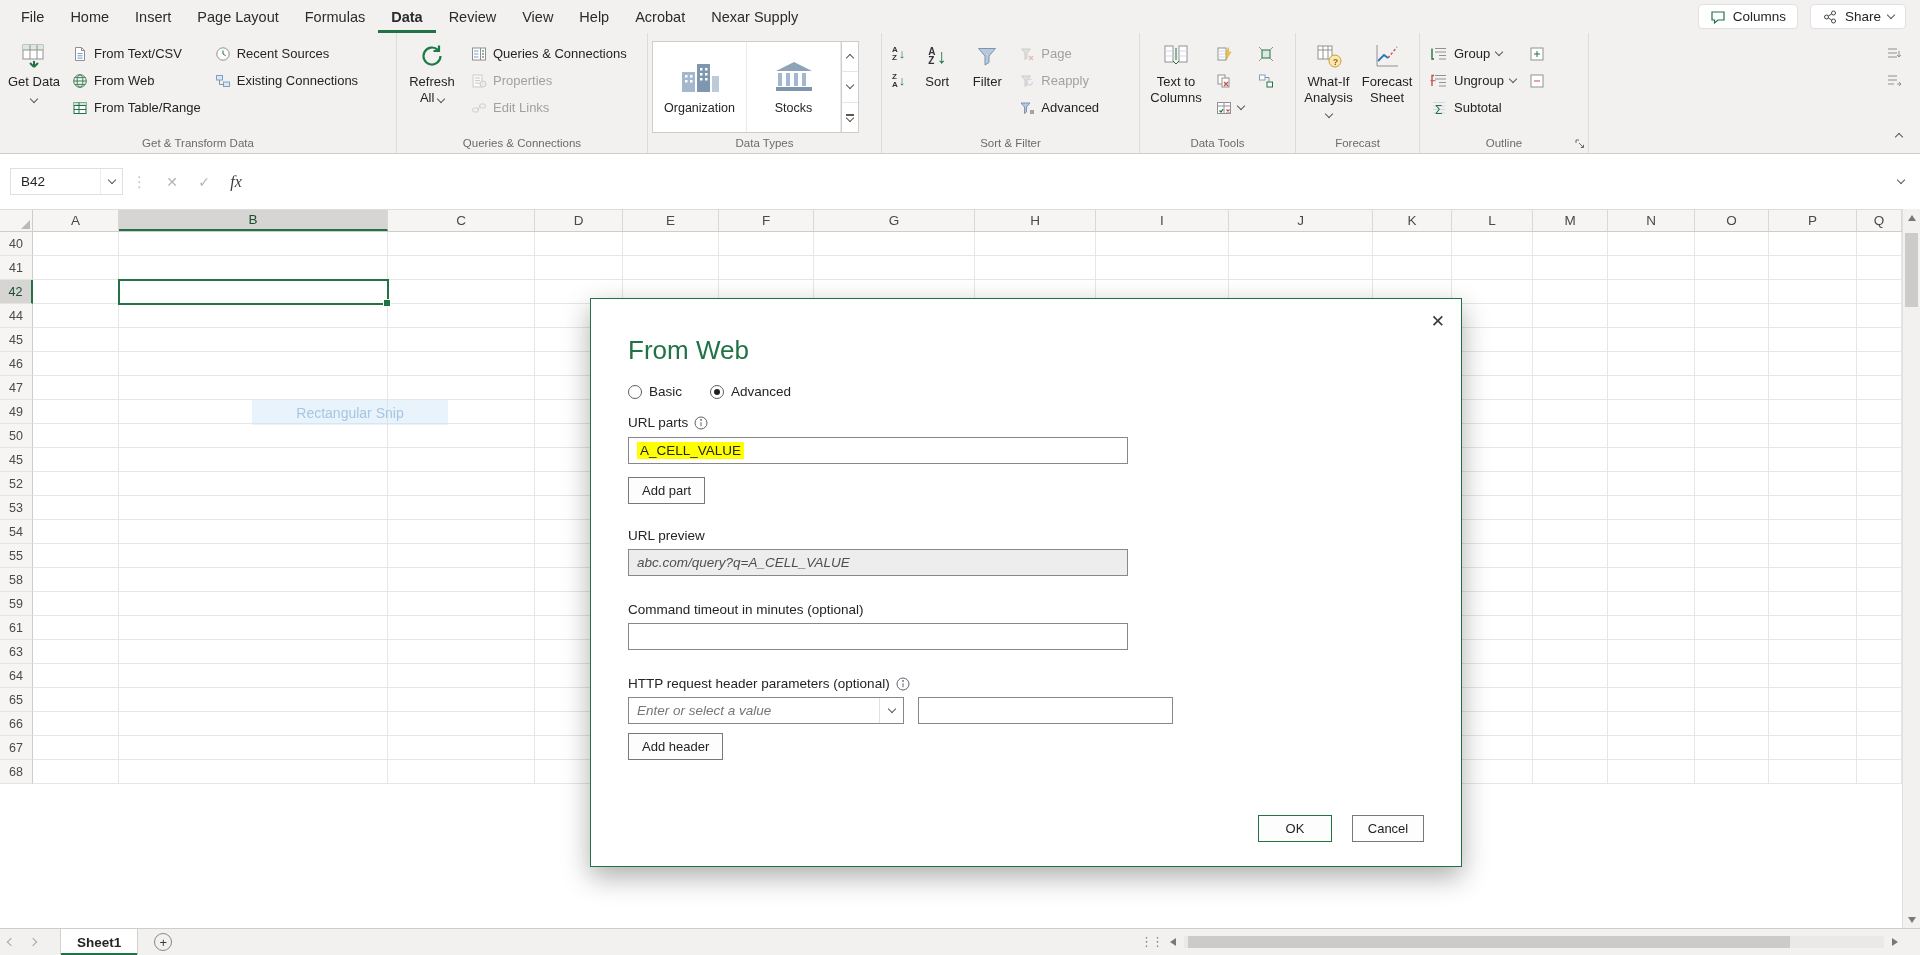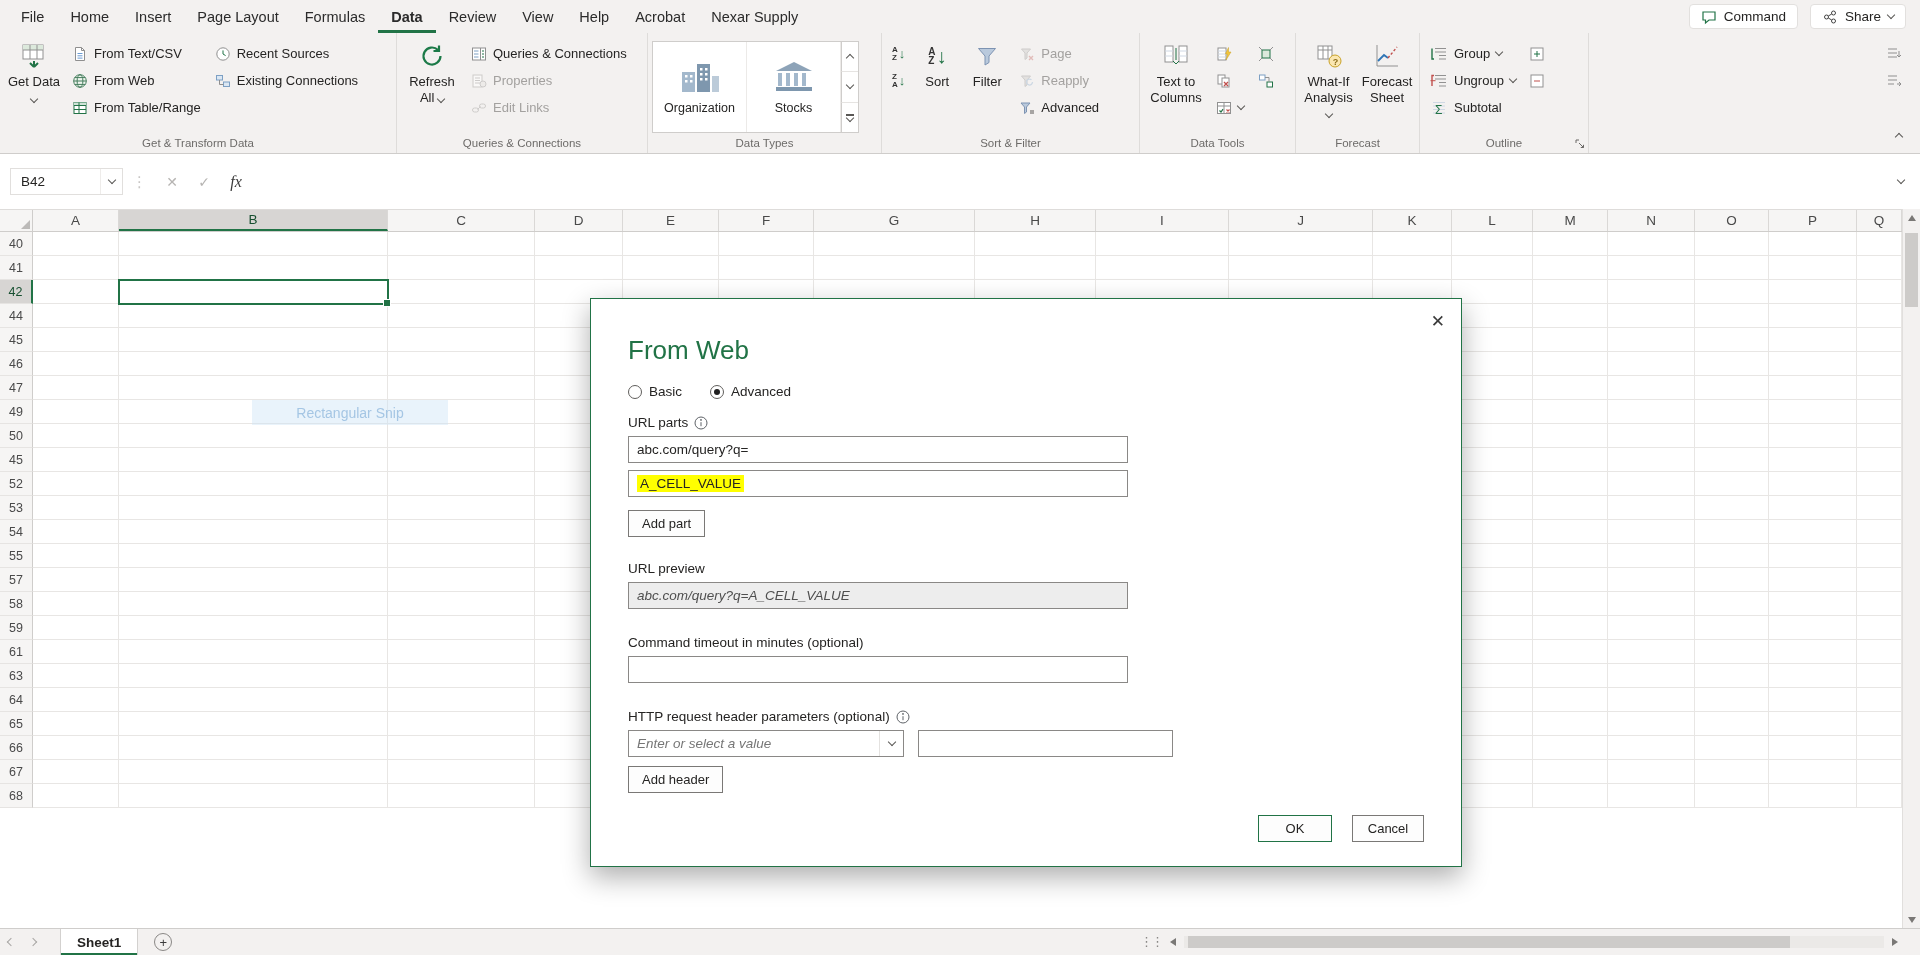--- a/index.html
+++ b/index.html
@@ -146,21 +146,21 @@
       <div class="tab">View</div>
       <div class="tab">Help</div>
       <div class="tab">Acrobat</div>
       <div class="tab">Nexar Supply</div>
     </div>
   <div class="tabsrow-right">
     <div class="pillbtn">
       <svg class="i16" viewBox="0 0 16 16">
           <path d="M2 3h12v8H8l-3.5 3v-3H2z" fill="none" stroke="#217346" stroke-width="1.2"></path>
         </svg>
-      <span>Command</span>
+      <span>Columns</span>
     </div>
     <div class="pillbtn">
       <svg class="i16" viewBox="0 0 16 16">
           <circle cx="4.5" cy="8" r="2" fill="none" stroke="#444"></circle>
           <circle cx="11.5" cy="4" r="2" fill="none" stroke="#444"></circle>
           <circle cx="11.5" cy="12" r="2" fill="none" stroke="#444"></circle>
           <path d="M6.3 7l3.4-2M6.3 9l3.4 2" stroke="#444"></path>
         </svg>
       <span>Share</span>
       <span class="chev down"></span>
@@ -852,40 +852,20 @@
         <div class="cell" style="width: 144px;"></div>
         <div class="cell" style="width: 79px;"></div>
         <div class="cell" style="width: 81px;"></div>
         <div class="cell" style="width: 75px;"></div>
         <div class="cell" style="width: 87px;"></div>
         <div class="cell" style="width: 74px;"></div>
         <div class="cell" style="width: 88px;"></div>
         <div class="cell" style="width: 45px;"></div>
       </div>
       <div class="gridrow">
-        <div class="rowhdr">57</div>
-        <div class="cell" style="width: 86px;"></div>
-        <div class="cell" style="width: 269px;"></div>
-        <div class="cell" style="width: 147px;"></div>
-        <div class="cell" style="width: 88px;"></div>
-        <div class="cell" style="width: 96px;"></div>
-        <div class="cell" style="width: 95px;"></div>
-        <div class="cell" style="width: 161px;"></div>
-        <div class="cell" style="width: 121px;"></div>
-        <div class="cell" style="width: 133px;"></div>
-        <div class="cell" style="width: 144px;"></div>
-        <div class="cell" style="width: 79px;"></div>
-        <div class="cell" style="width: 81px;"></div>
-        <div class="cell" style="width: 75px;"></div>
-        <div class="cell" style="width: 87px;"></div>
-        <div class="cell" style="width: 74px;"></div>
-        <div class="cell" style="width: 88px;"></div>
-        <div class="cell" style="width: 45px;"></div>
-      </div>
-      <div class="gridrow">
         <div class="rowhdr">58</div>
         <div class="cell" style="width: 86px;"></div>
         <div class="cell" style="width: 269px;"></div>
         <div class="cell" style="width: 147px;"></div>
         <div class="cell" style="width: 88px;"></div>
         <div class="cell" style="width: 96px;"></div>
         <div class="cell" style="width: 95px;"></div>
         <div class="cell" style="width: 161px;"></div>
         <div class="cell" style="width: 121px;"></div>
         <div class="cell" style="width: 133px;"></div>
@@ -1114,23 +1094,20 @@
   </div>
 
   <div class="lblrow">
     <span>URL parts</span>
     <svg class="info" width="14" height="14" viewBox="0 0 14 14">
         <circle cx="7" cy="7" r="6" fill="none" stroke="#5f6368"></circle>
         <path d="M7 6.2v4" stroke="#5f6368"></path>
         <circle cx="7" cy="3.9" r=".9" fill="#5f6368"></circle>
       </svg>
   </div>
-  <div class="tb">
-    <span>abc.com/query?q=</span>
-  </div>
   <div class="tb second">
     <span class="hl">A_CELL_VALUE</span>
   </div>
   <button class="btn addpart">Add part</button>
 
   <div class="lblrow mt24">
     <span>URL preview</span>
   </div>
   <div class="tb disabled">
     <span class="ital">abc.com/query?q=A_CELL_VALUE</span>

